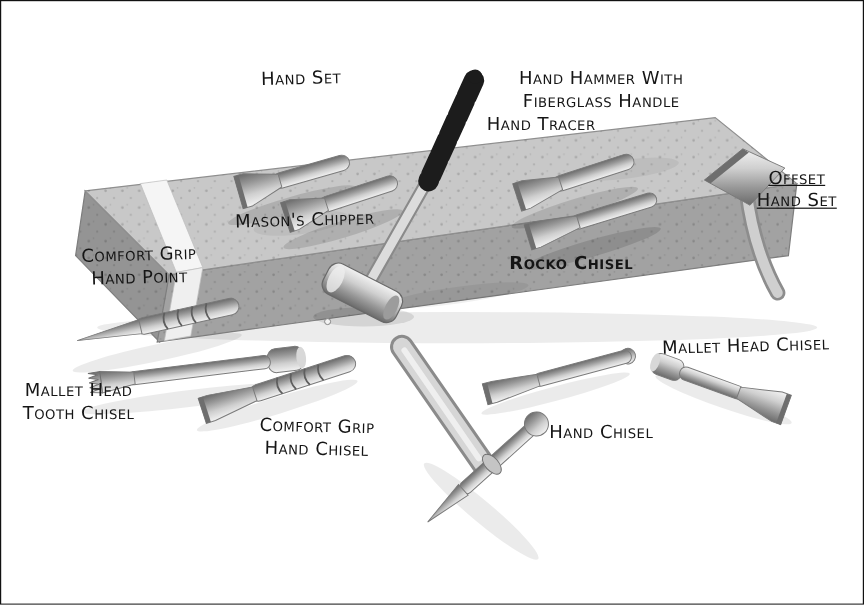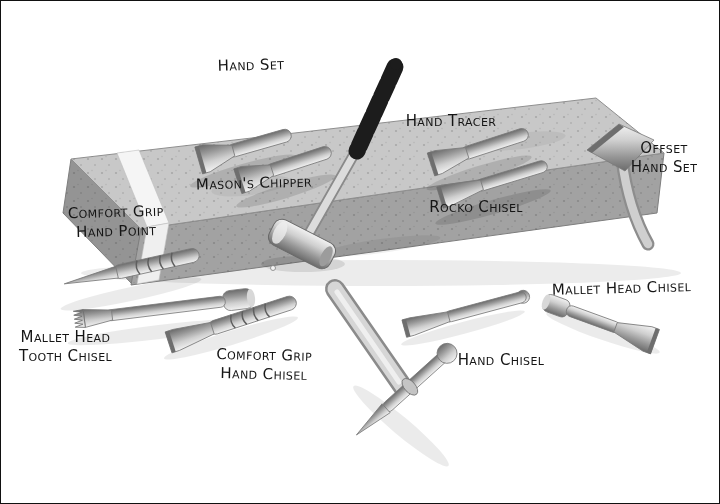--- a/index.html
+++ b/index.html
@@ -167,35 +167,37 @@
         <circle cx="8" cy="0" r="10" fill="url(#gMetal)" stroke="#777" stroke-width="0.8"></circle>
         <ellipse cx="58" cy="0" rx="5.5" ry="10" fill="#c4c4c4" stroke="#6f6f6f" stroke-width="0.8"></ellipse>
         <polygon points="90,-6 130,0 90,6" fill="url(#gMetal)" stroke="#7a7a7a" stroke-width="0.8"></polygon>
       </g>
     </g>
   </svg>
 
   <div class="lbl tilt-l" style="left:185px;top:55px;width:130px;">Hand Set</div>
 
   <div class="lbl" style="left:375px;top:36px;width:250px;">
+    <span style="display:block;white-space:pre-line;">Hand Hammer With
+Fiberglass Handle</span>
   </div>
 
-  <div class="lbl" style="left:385px;top:111px;width:130px;">Hand Tracer</div>
+  <div class="lbl" style="left:385px;top:93px;width:130px;">Hand Tracer</div>
 
   <div class="lbl tilt-l" style="left:178px;top:173px;width:150px;">Mason's Chipper</div>
 
-  <div class="lbl" style="left:405px;top:197px;width:140px;">Rocko Chisel</div>
-
-  <div class="lbl" style="left:613px;top:138px;width:100px;">Offset
+  <div class="lbl" style="left:405px;top:209px;width:140px;font-weight:bold;">Rocko Chisel</div>
+
+  <div class="lbl" style="left:613px;top:138px;width:100px;text-decoration:underline;">Offset
 Hand Set</div>
 
   <div class="lbl tilt-l" style="left:35px;top:202px;width:160px;">Comfort Grip
 Hand Point</div>
 
-  <div class="lbl" style="left:2px;top:327px;width:125px;text-align:center;">Mallet Head
+  <div class="lbl" style="left:2px;top:315px;width:125px;text-align:center;">Mallet Head
 Tooth Chisel</div>
 
   <div class="lbl tilt-r" style="left:188px;top:345px;width:150px;">Comfort Grip
 Hand Chisel</div>
 
   <div class="lbl" style="left:440px;top:350px;width:120px;">Hand Chisel</div>
 
   <div class="lbl tilt-l" style="left:533px;top:278px;width:175px;">Mallet Head Chisel</div>
 
 

